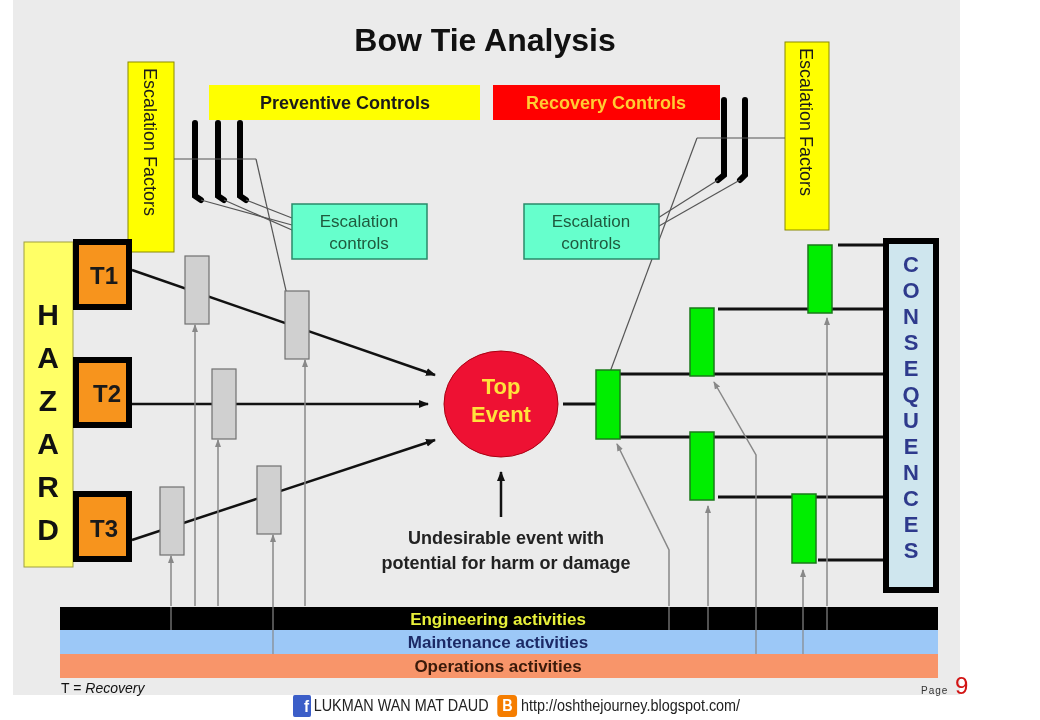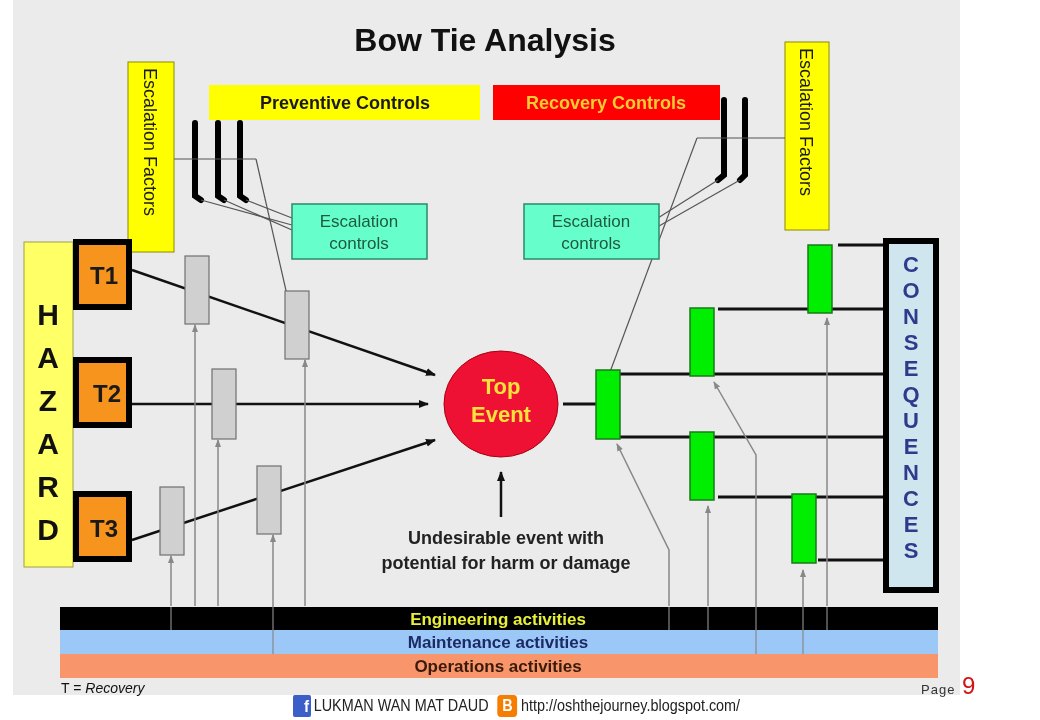--- a/index.html
+++ b/index.html
@@ -20,21 +20,21 @@
   .t-act   { font: bold 17px "Liberation Sans", sans-serif; }
   #legend { position: absolute; left: 61px; top: 680px; font-size: 14px; color: #111; }
   #legend i { font-style: italic; }
   #footer { position: absolute; left: 293px; top: 694px; height: 24px; display: flex; align-items: center;
             font-size: 16px; color: #222; transform: scaleX(0.9); transform-origin: left center; }
   .fb { width: 20px; height: 22px; background: #3b5ec8; color: #fff; font: bold 17px "Liberation Sans", sans-serif;
         display: inline-flex; align-items: flex-end; justify-content: flex-end; padding-right: 2px; box-sizing: border-box; margin-right: 3px; border-radius: 2px; }
   .bl { width: 22px; height: 22px; background: #f57d00; color: #fff; font: bold 16px "Liberation Sans", sans-serif;
         display: inline-flex; align-items: center; justify-content: center; border-radius: 4px; margin: 0 4px 0 10px; }
   #pagenum { position: absolute; left: 921px; top: 672px; font-size: 24px; color: #d21414; }
-  #pagenum .pg { font-size: 13px; color: #333; letter-spacing: 1px; }
+  #pagenum .pg { font-size: 10px; color: #333; letter-spacing: 1px; }
 </style>
 </head>
 <body>
 
 <div id="slide"></div>
 <div id="topright"></div>
 
 <svg width="1040" height="720" viewBox="0 0 1040 720">
   <defs>
     <marker id="ah" markerWidth="10" markerHeight="10" refX="9" refY="5" orient="auto" markerUnits="userSpaceOnUse">

